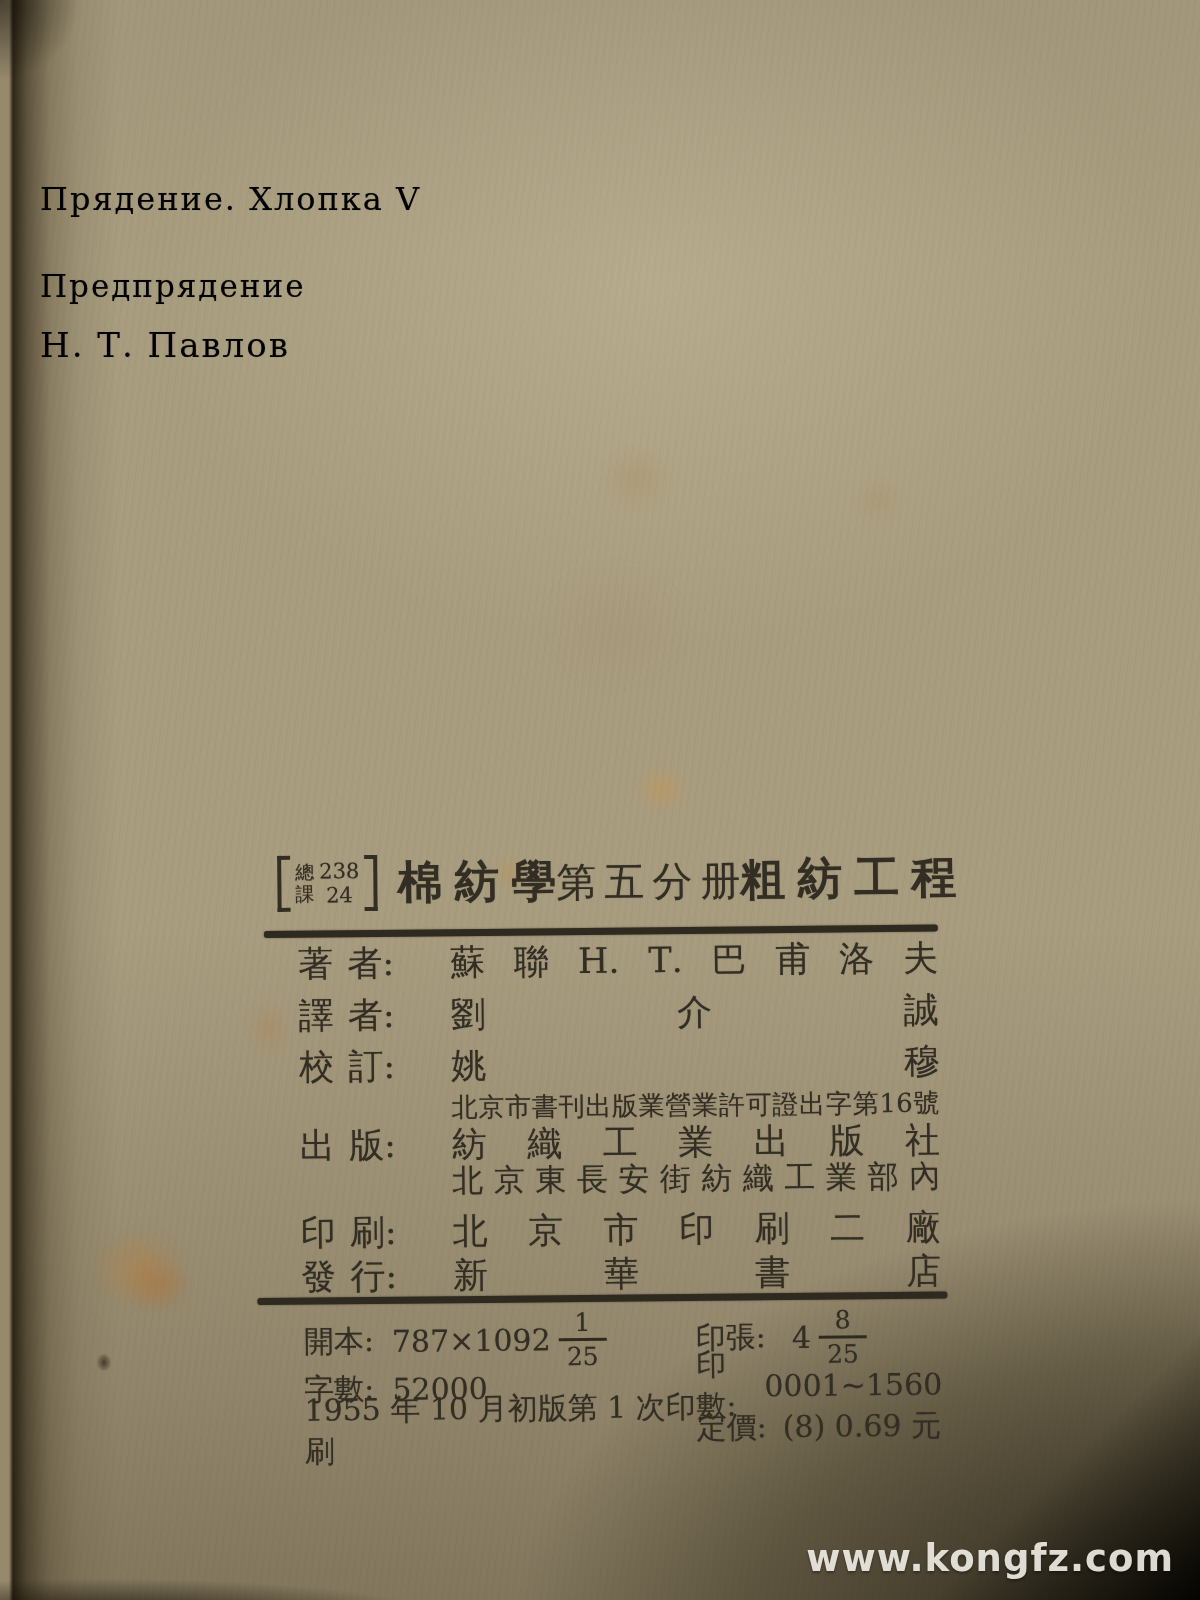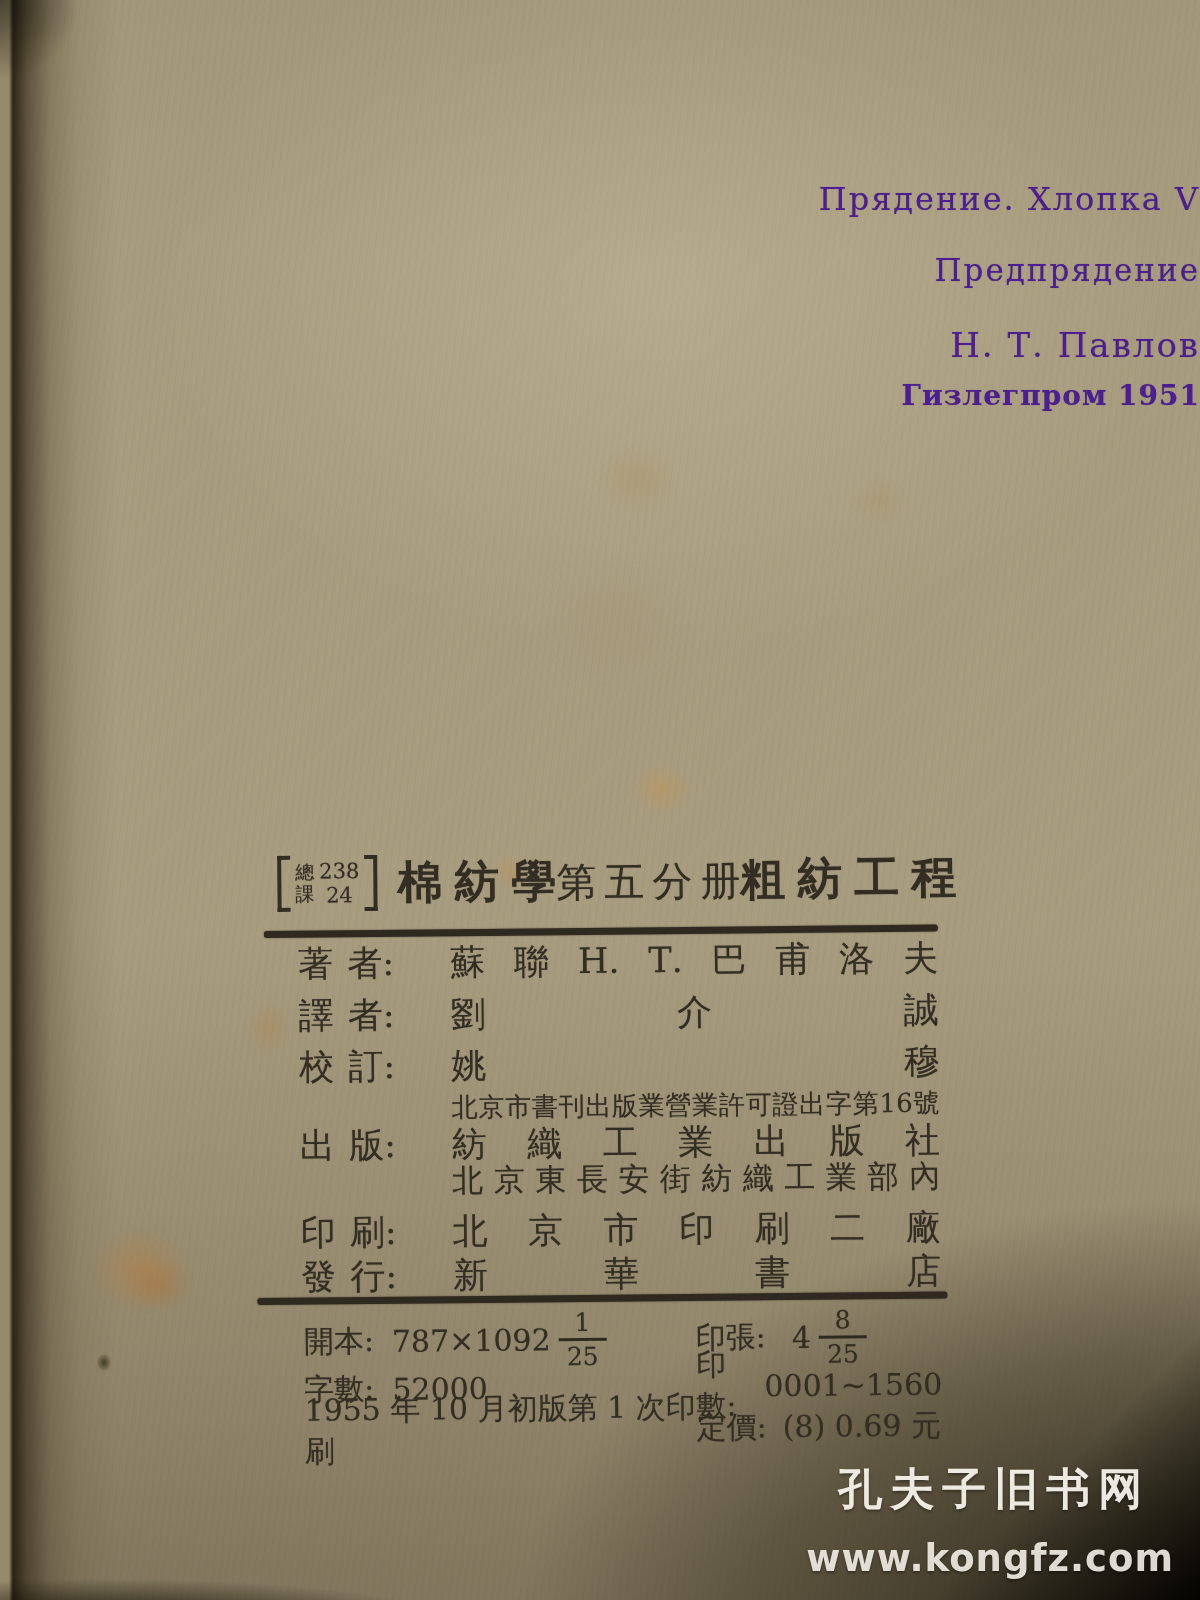--- a/index.html
+++ b/index.html
@@ -18,24 +18,24 @@
       linear-gradient(to right, #96896c 0px, #96896c 9px, rgba(30,23,10,0.88) 13px, rgba(45,36,18,0.60) 27px, rgba(70,58,34,0.32) 50px, rgba(90,78,52,0.15) 78px, rgba(90,78,52,0.0) 118px),
       radial-gradient(ellipse 720px 520px at 55% 18%, rgba(238,228,198,0.20), rgba(238,228,198,0.0) 70%),
       linear-gradient(to bottom, rgba(120,110,85,0.12), rgba(0,0,0,0.0) 16%, rgba(0,0,0,0.0) 58%, rgba(40,32,14,0.18) 86%, rgba(40,32,14,0.30) 100%),
       repeating-linear-gradient(97deg, rgba(255,255,255,0.025) 0 1px, rgba(255,255,255,0) 1px 3px, rgba(0,0,0,0.022) 3px 4px, rgba(0,0,0,0) 4px 7px),
       #a89c7f;
   }
   .stain{position:absolute;border-radius:50%;pointer-events:none;z-index:1;}
   .text-layer{position:absolute;inset:0;z-index:2;}
 
   
-  .ru-line{position:absolute;left:40px;width:1160px;text-align:right;color:#4c1d95;
+  .ru-line{position:absolute;left:40px;width:1160px;text-align:left;color:#000000;
     text-shadow:0 0 1px rgba(62,58,46,0.55);}
   .ru-1{top:180px;font-size:32px;letter-spacing:2px;}
-  .ru-2{top:252px;font-size:31px;letter-spacing:2px;}
+  .ru-2{top:268px;font-size:31px;letter-spacing:2px;}
   .ru-3{top:325px;font-size:34px;letter-spacing:2px;}
   .ru-4{top:379px;font-size:28px;letter-spacing:1px;font-weight:bold;}
 
   
   .colophon{position:absolute;left:268px;top:856px;width:672px;color:#332e24;
     transform:rotate(-0.55deg);transform-origin:0 50%;
     text-shadow:0 0 1px rgba(51,46,36,0.5);}
   .header-row{display:flex;align-items:center;height:56px;padding-left:12px;}
   .cls{display:flex;align-items:stretch;height:56px;margin-right:20px;}
   .br-l{width:9px;border-left:4px solid #332e24;border-top:4px solid #332e24;border-bottom:4px solid #332e24;}
@@ -100,21 +100,20 @@
 <div class="stain" style="left:248px;top:1000px;width:42px;height:56px;background:radial-gradient(ellipse, rgba(175,130,75,0.35), rgba(175,130,75,0) 72%);filter:blur(3px);"></div>
 <div class="stain" style="left:90px;top:1228px;width:100px;height:84px;background:radial-gradient(ellipse, rgba(182,128,66,0.52), rgba(182,128,66,0) 72%);filter:blur(2px);"></div>
 <div class="stain" style="left:126px;top:1258px;width:66px;height:54px;background:radial-gradient(ellipse, rgba(170,115,58,0.45), rgba(170,115,58,0) 72%);filter:blur(2px);"></div>
 <div class="stain" style="left:97px;top:1354px;width:14px;height:17px;background:radial-gradient(ellipse, rgba(55,48,28,0.85), rgba(55,48,28,0) 80%);filter:blur(0.5px);"></div>
 
 <div class="text-layer">
 
   <div class="ru-line ru-1">Прядение. Хлопка V</div>
   <div class="ru-line ru-2">Предпрядение</div>
   <div class="ru-line ru-3">Н. Т. Павлов</div>
-  <div class="ru-line ru-4">Гизлегпром 1951</div>
 
   <div class="colophon">
 
     <div class="header-row">
       <div class="cls">
         <div class="br-l"></div>
         <div class="cls-inner">
           <div class="cls-col cls-han">
             <span>總</span>
             <span>課</span>
@@ -310,17 +309,16 @@
           <span>定價:</span>
           <span class="s-gap" style="width:16px;"></span>
           <span>(8) 0.69 元</span>
         </div>
       </div>
     </div>
 
   </div>
 
   <div class="wm">
-    <div class="wm-name">孔夫子旧书网</div>
     <div class="wm-url">www.kongfz.com</div>
   </div>
 
 </div>
 
 </body></html>

